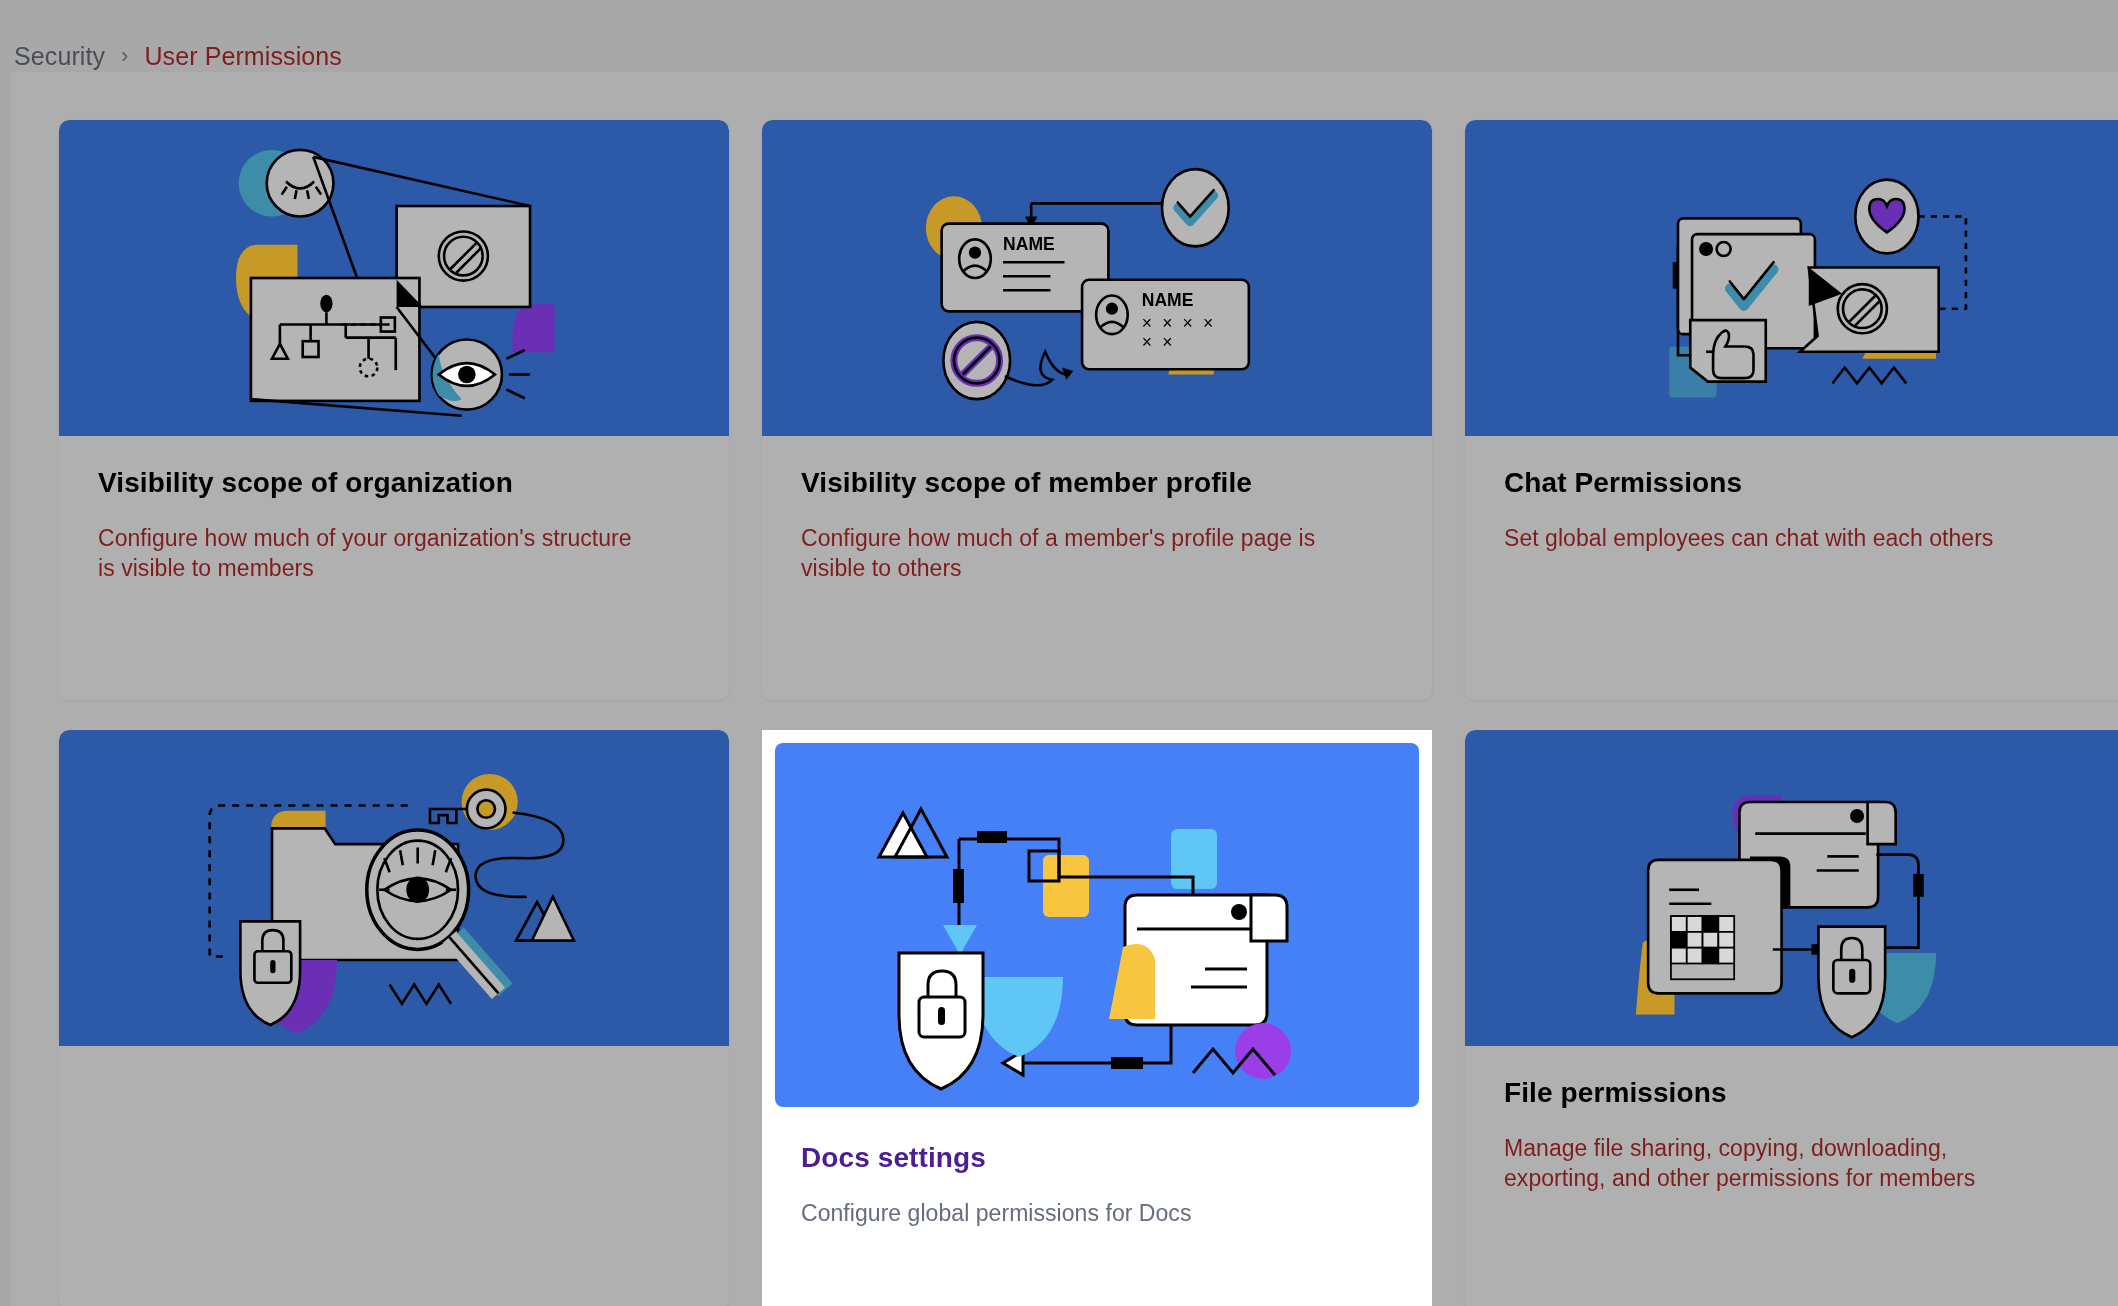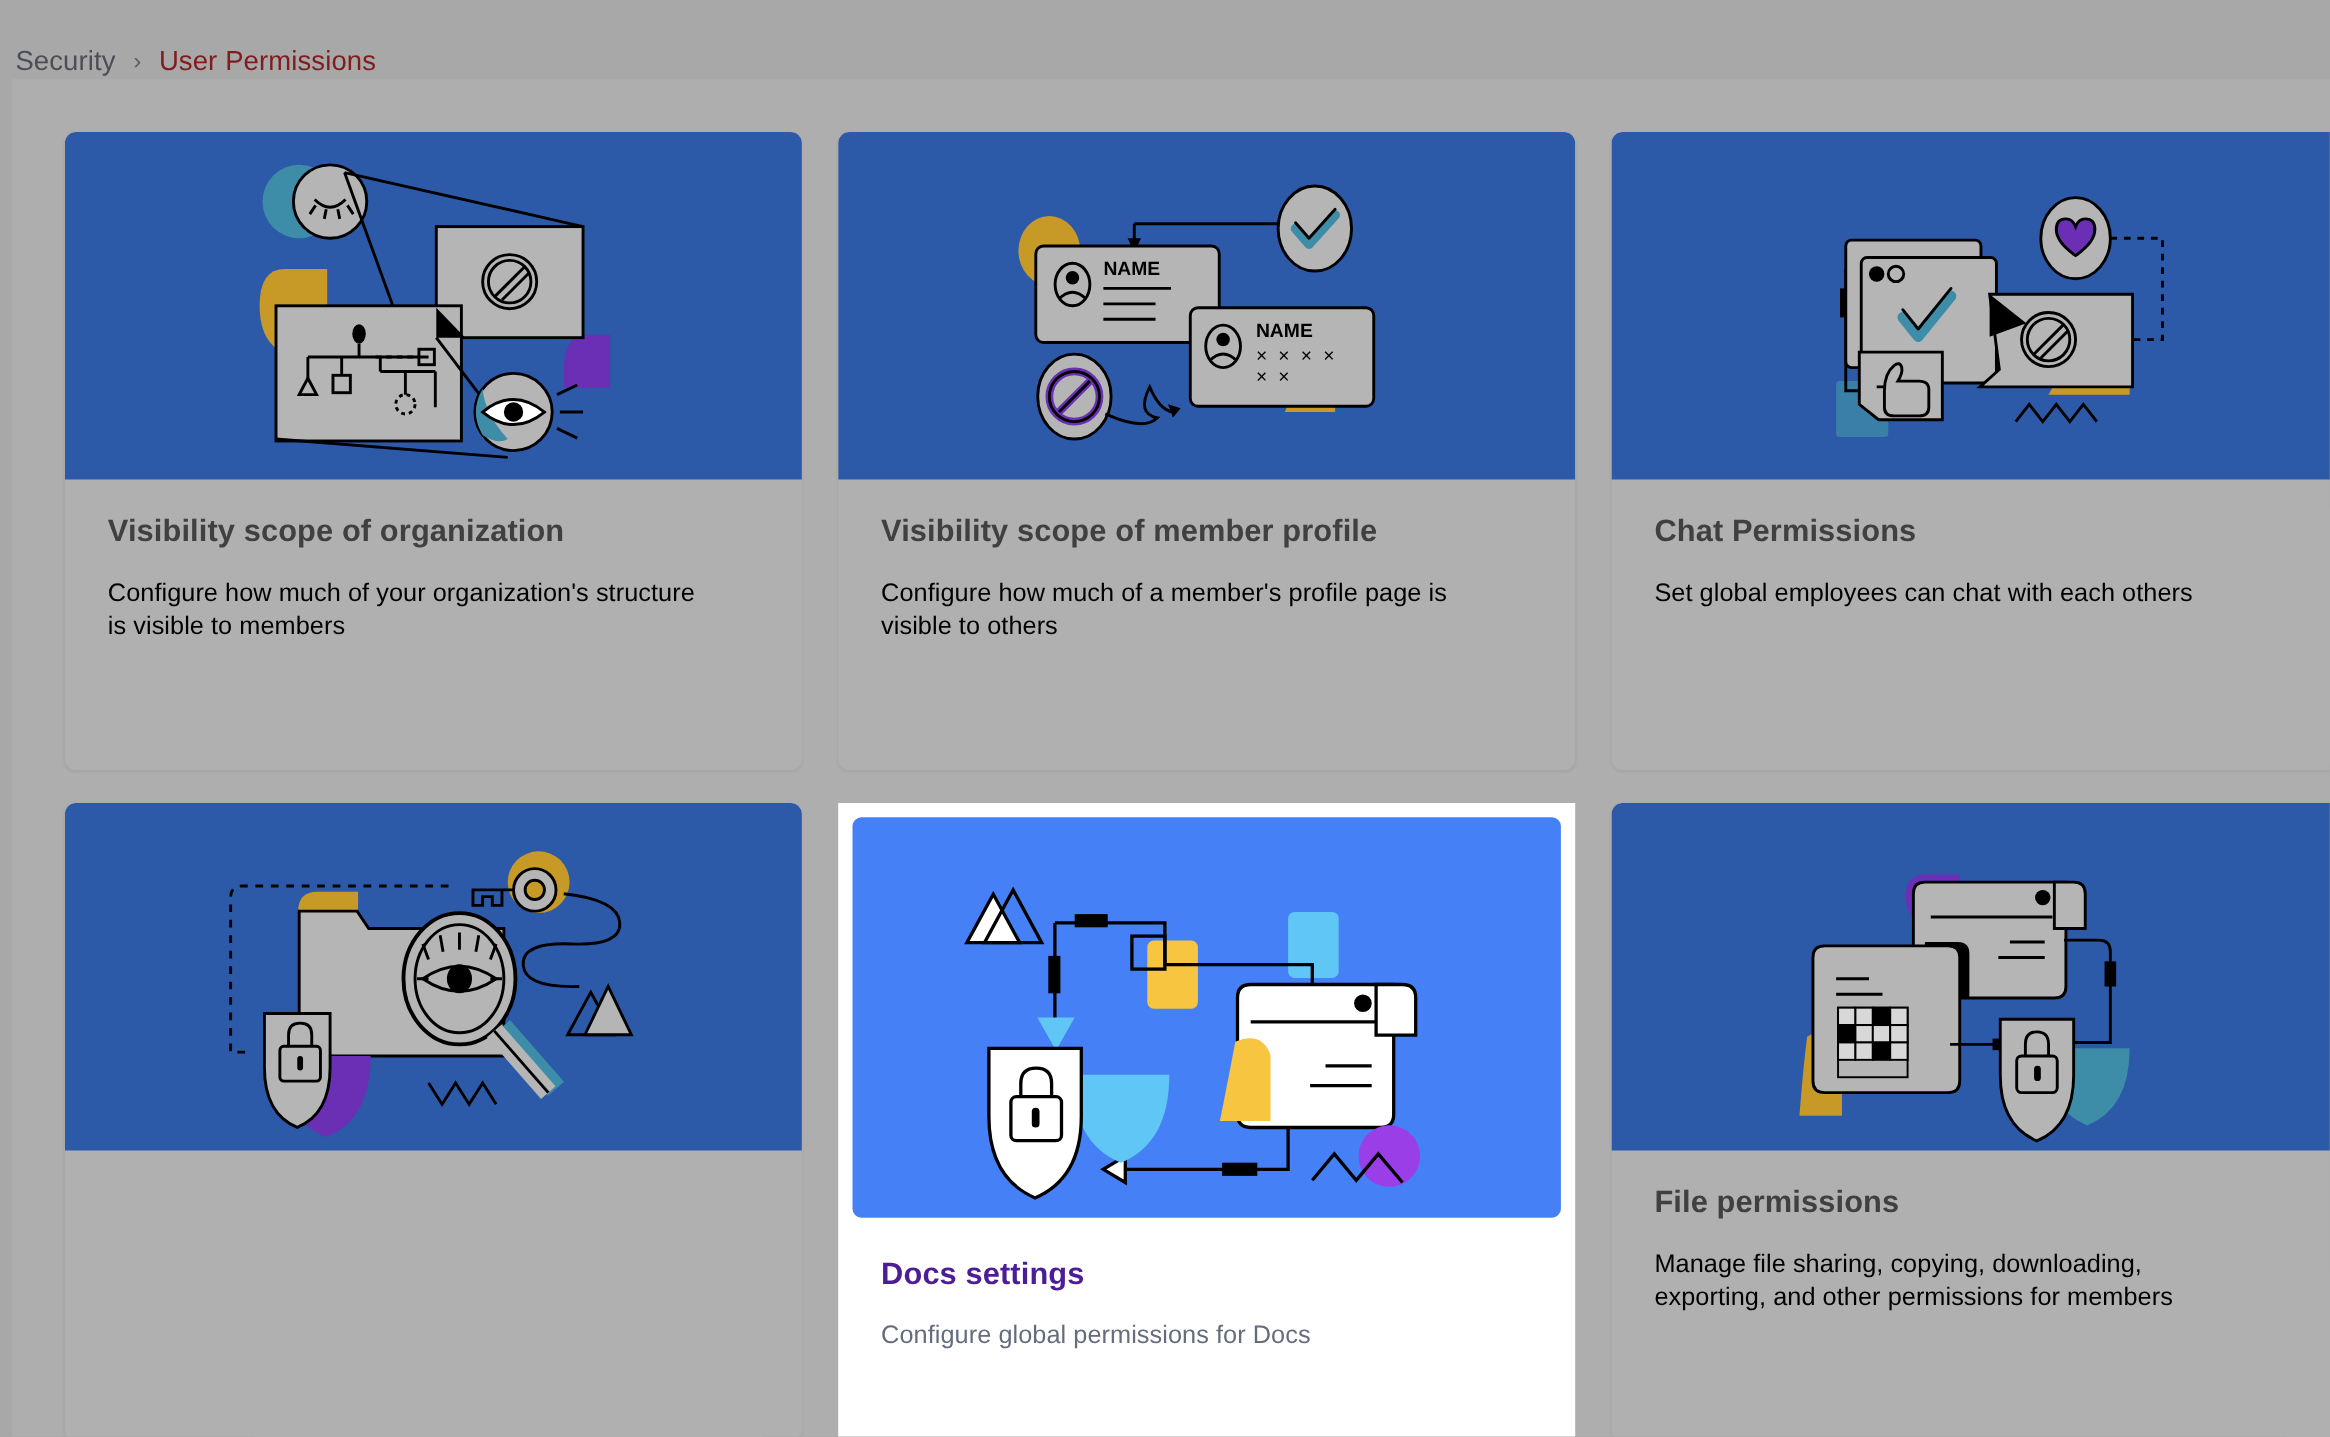--- a/index.html
+++ b/index.html
@@ -87,29 +87,29 @@
   }
 
   .card-illustration svg { display: block; width: 100%; height: 100%; }
 
   .card-text { padding: 30px 39px 0 39px; }
   .card.highlight .card-text { padding: 34px 39px 0 26px; }
 
   .card-title {
     font-size: 28px;
     font-weight: bold;
-    color: #404040;
+    color: #000000;
     letter-spacing: .1px;
     line-height: 1.2;
   }
   .card-desc {
     margin-top: 23px;
     font-size: 23px;
     line-height: 1.34;
-    color: #000000;
+    color: #7f1d1d;
     max-width: 540px;
     letter-spacing: .05px;
   }
   .card.highlight .card-title { color: #4c1d95; }
   .card.highlight .card-desc  { color: #646c7d; }
 </style>
 </head>
 <body>
 
 <div id="breadcrumb">

